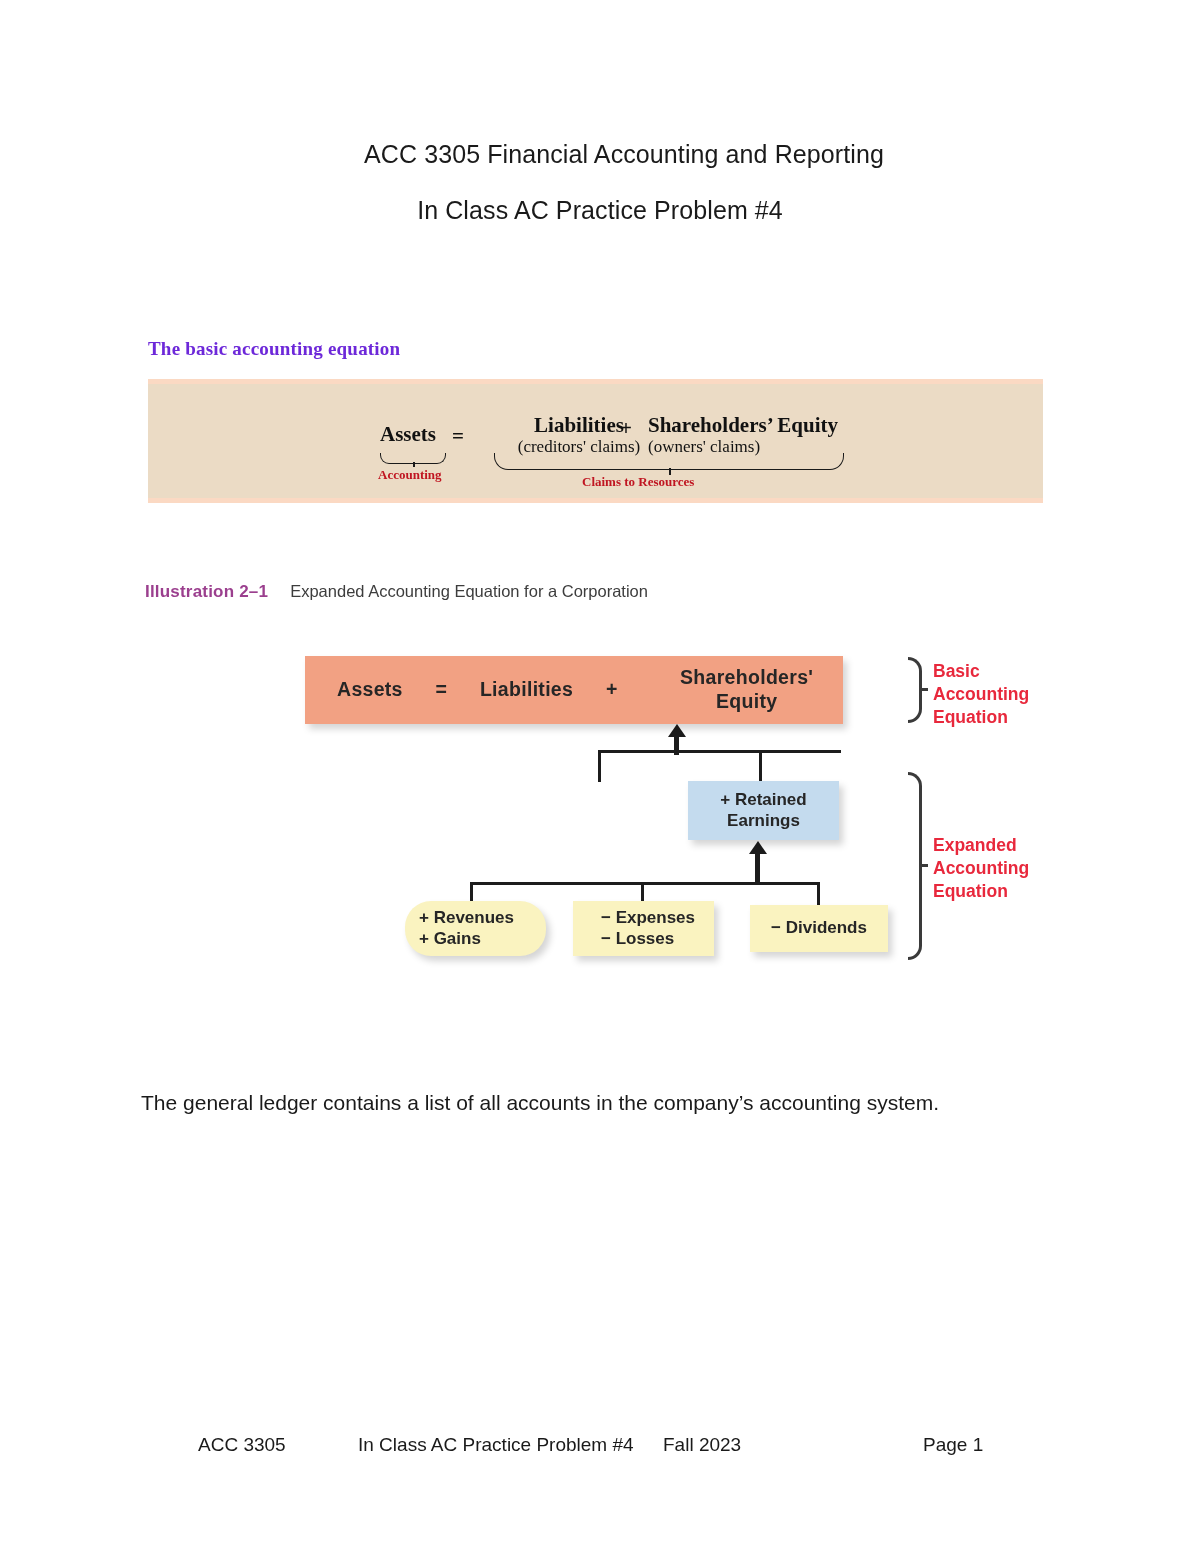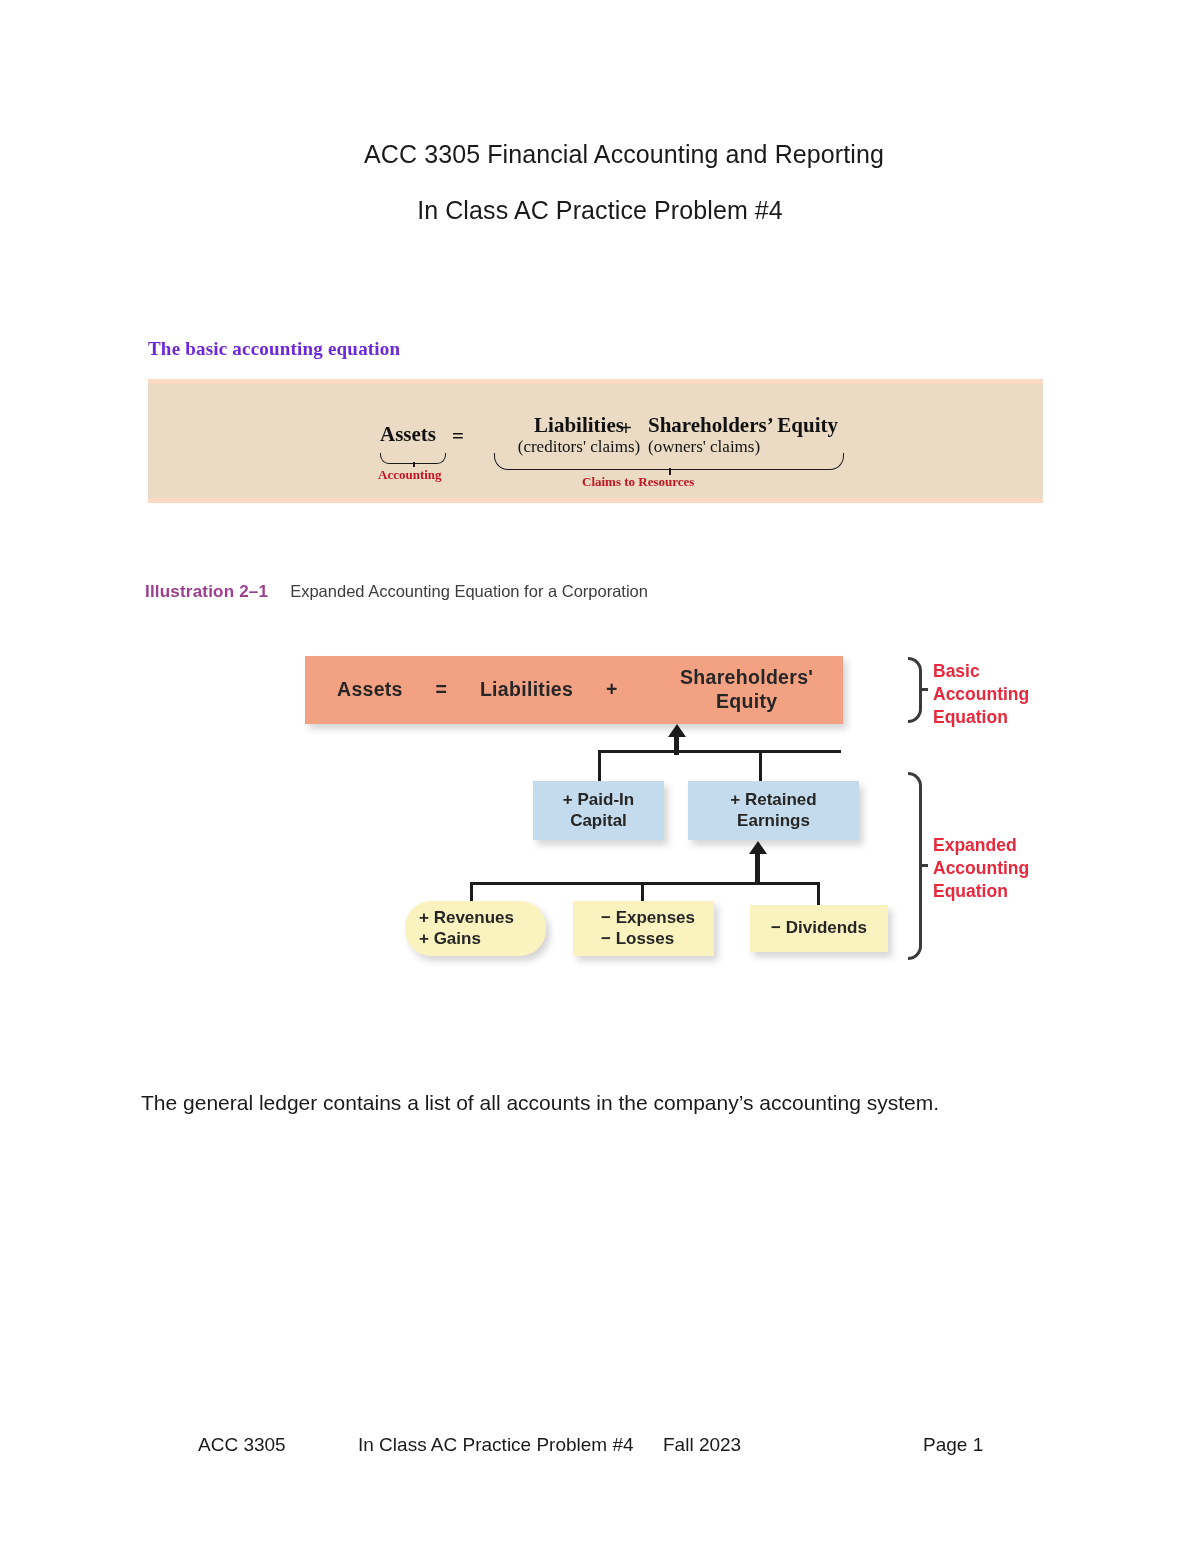--- a/index.html
+++ b/index.html
@@ -184,21 +184,21 @@
   }
   #node-basic-equation .seg { display: inline-block; }
   #node-basic-equation .sp1 { width: 34px; display:inline-block; }
   #node-basic-equation .sp2 { width: 34px; display:inline-block; }
 
   #node-paid-in-capital {
     left: 533px; top: 781px; width: 131px; height: 59px;
     font-size: 17px;
   }
   #node-retained-earnings {
-    left: 688px; top: 781px; width: 171px; height: 59px;
+    left: 688px; top: 781px; width: 151px; height: 59px;
     font-size: 17px;
   }
   #node-revenues-gains {
     left: 405px; top: 901px; width: 141px; height: 55px;
     font-size: 17px;
     justify-content: flex-start;
     padding-left: 14px;
     text-align: left;
   }
   #node-expenses-losses {
@@ -339,22 +339,20 @@
       <span class="sp1"></span>
       <span class="seg">=</span>
       <span class="sp1"></span>
       <span class="seg">Liabilities</span>
       <span class="sp2"></span>
       <span class="seg">+</span>
       <span class="sp2"></span>
       <span class="seg">Shareholders' Equity</span>
   </div>
 
-  <div class="node blue" id="node-paid-in-capital" style="white-space:pre-line;">+ Paid-In
-Capital</div>
   <div class="node blue" id="node-retained-earnings" style="white-space:pre-line;">+ Retained
 Earnings</div>
 
   <div class="node yellow" id="node-revenues-gains" style="white-space:pre-line;border-radius:26px;">+ Revenues
 + Gains</div>
   <div class="node yellow" id="node-expenses-losses" style="white-space:pre-line;">− Expenses
 − Losses</div>
   <div class="node yellow" id="node-dividends" style="white-space:pre-line;">− Dividends</div>
 
   <div class="side-brace" id="brace-basic"></div>

